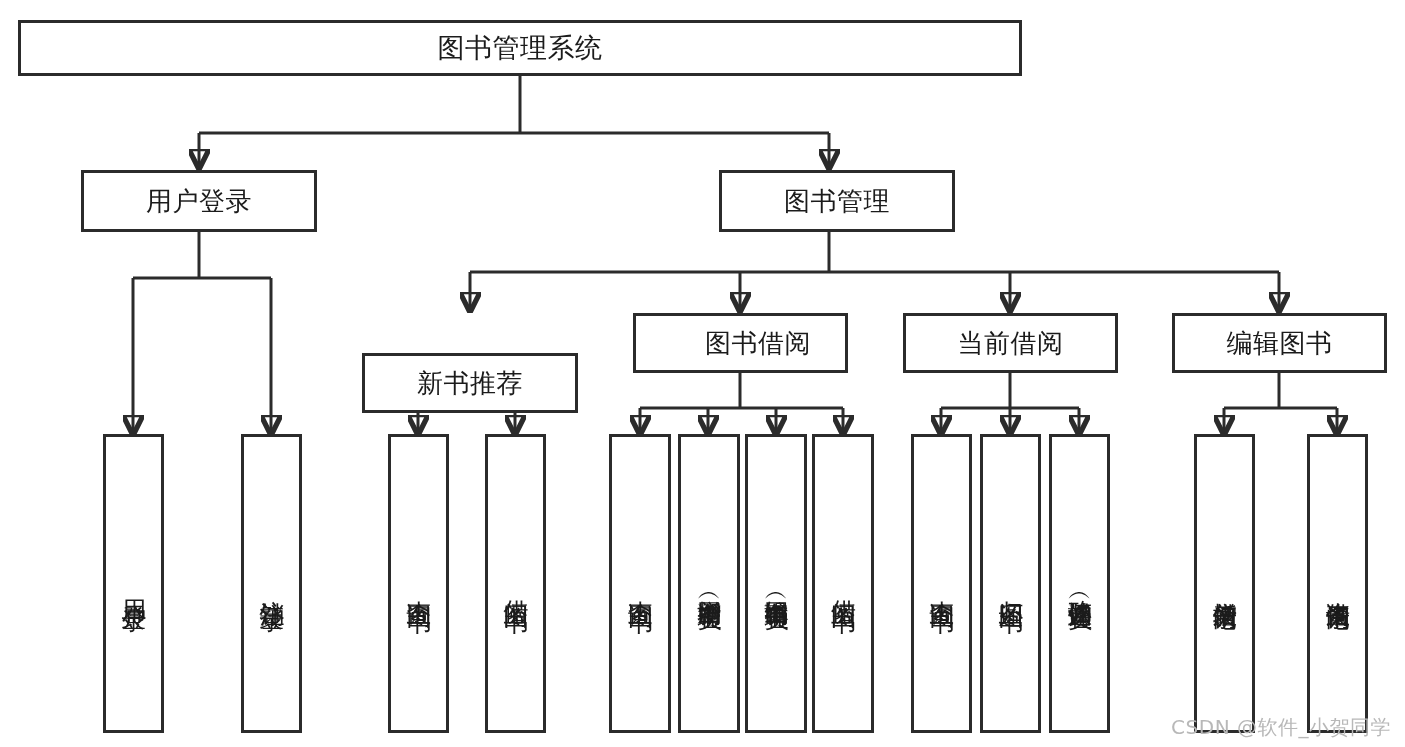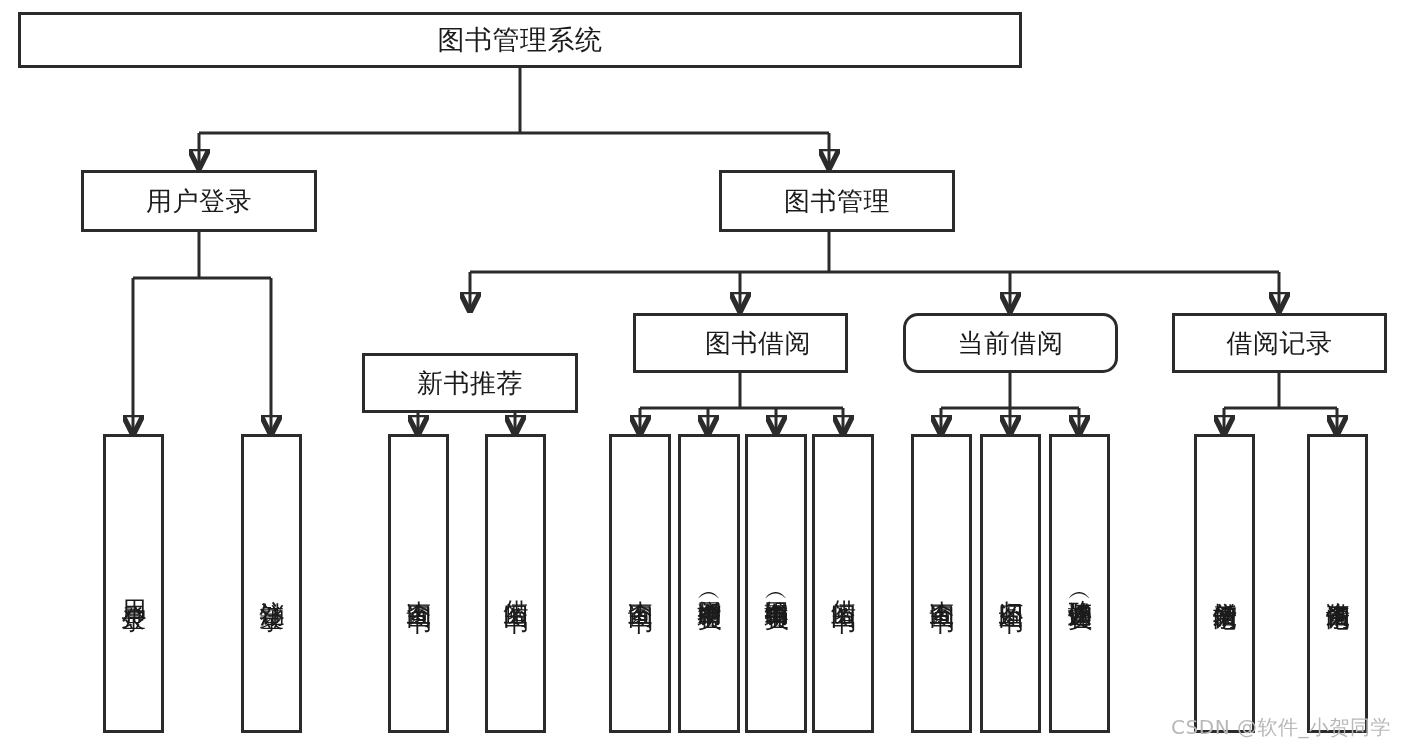--- a/index.html
+++ b/index.html
@@ -137,46 +137,46 @@
     <line x1="941" y1="408" x2="941" y2="432" marker-end="url(#arrow)"></line>
     <line x1="1010" y1="408" x2="1010" y2="432" marker-end="url(#arrow)"></line>
     <line x1="1079" y1="408" x2="1079" y2="432" marker-end="url(#arrow)"></line>
 
     <line x1="1279" y1="373" x2="1279" y2="408"></line>
     <line x1="1224" y1="408" x2="1337" y2="408"></line>
     <line x1="1224" y1="408" x2="1224" y2="432" marker-end="url(#arrow)"></line>
     <line x1="1337" y1="408" x2="1337" y2="432" marker-end="url(#arrow)"></line>
   </svg>
 
-  <div class="node horizontal root" style="left:18px; top:12px; width:1004px; height:56px;">
+  <div class="node horizontal root" style="left:18px; top:20px; width:1004px; height:56px;">
     <span class="node-label">图书管理系统</span>
   </div>
 
   <div class="node horizontal" style="left:81px; top:170px; width:236px; height:62px;">
     <span class="node-label">用户登录</span>
   </div>
 
   <div class="node horizontal" style="left:711px; top:170px; width:236px; height:62px;margin-left:8px;">
     <span class="node-label">图书管理</span>
   </div>
 
   <div class="node horizontal" style="left:362px; top:313px; width:216px; height:60px;margin-top:40px;">
     <span class="node-label">新书推荐</span>
   </div>
 
   <div class="node horizontal" style="left:633px; top:313px; width:215px; height:60px;padding-left:35px;">
     <span class="node-label">图书借阅</span>
   </div>
 
-  <div class="node horizontal" style="left:903px; top:313px; width:215px; height:60px;border-radius:15px;">
+  <div class="node horizontal" style="left:903px; top:313px; width:215px; height:60px;">
     <span class="node-label">当前借阅</span>
   </div>
 
   <div class="node horizontal" style="left:1172px; top:313px; width:215px; height:60px;">
-    <span class="node-label">借阅记录</span>
+    <span class="node-label">编辑图书</span>
   </div>
 
   <div class="node vertical" style="left:103px; top:434px; width:61px; height:299px;">
     <span class="node-label">用户登录</span>
   </div>
 
   <div class="node vertical" style="left:241px; top:434px; width:61px; height:299px;">
     <span class="node-label">注销登录</span>
   </div>
 

